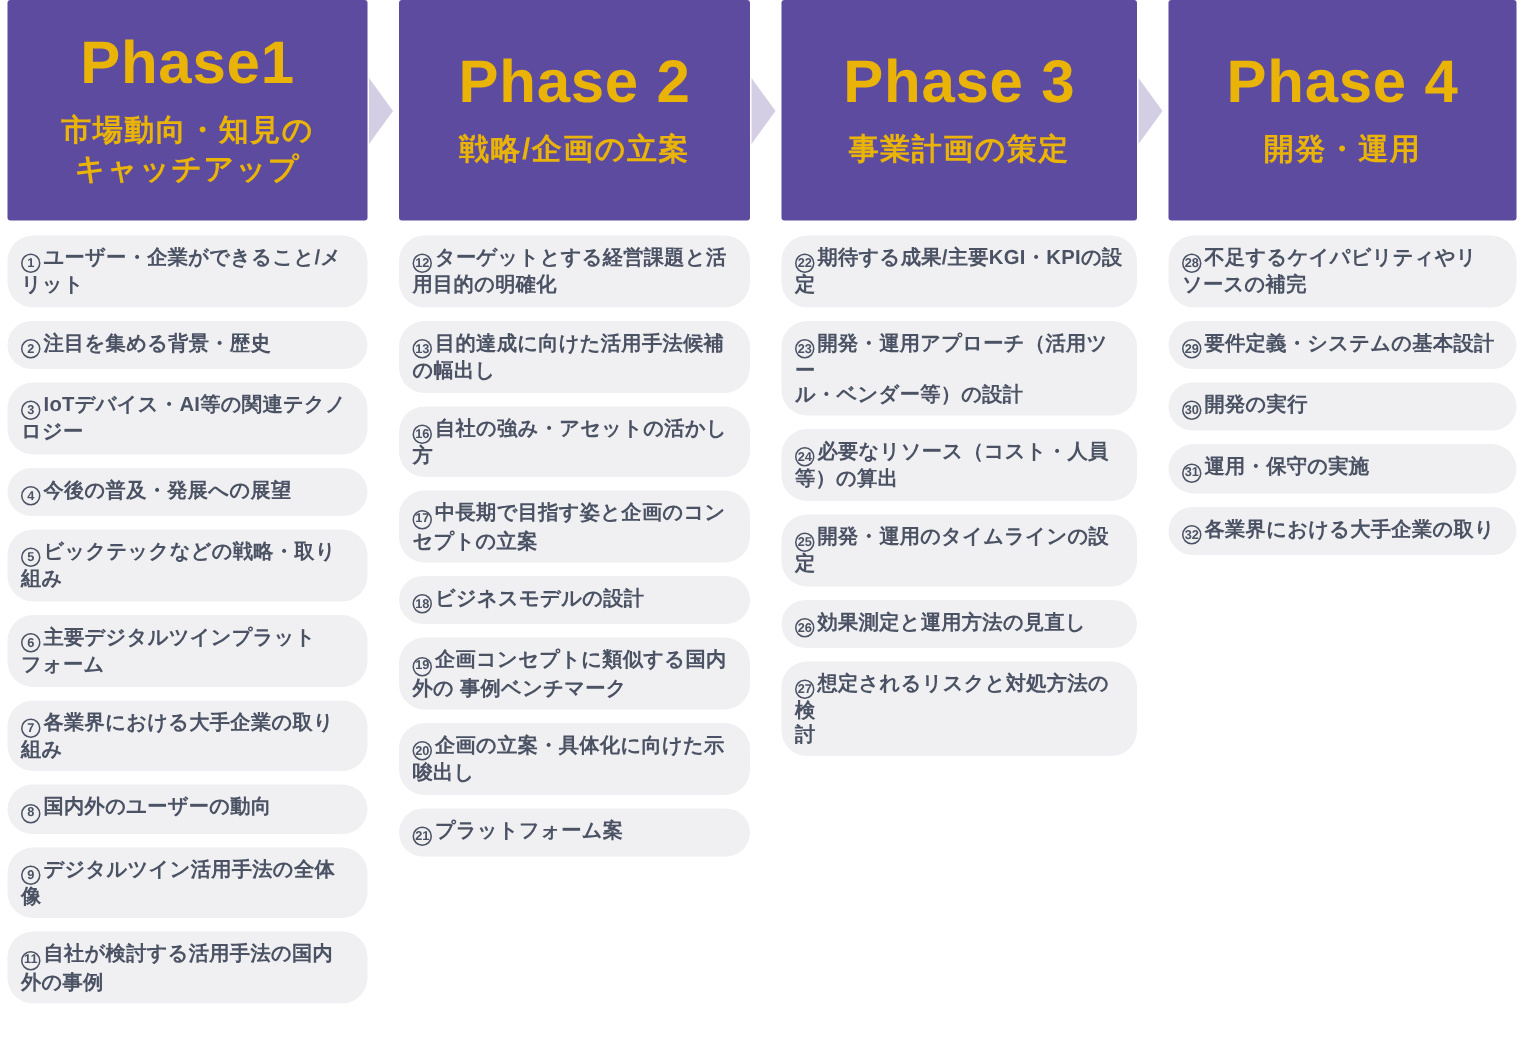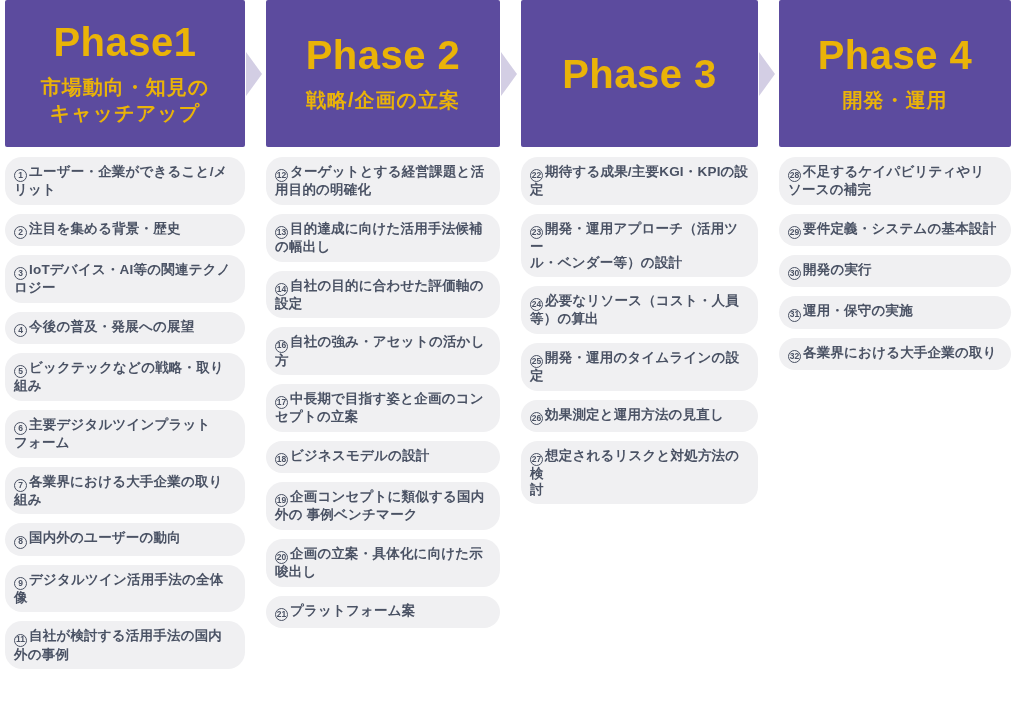--- a/index.html
+++ b/index.html
@@ -126,22 +126,20 @@
       <div class="phase-subtitle">戦略/企画の立案</div>
       <div class="arrow"></div>
     </div>
     <div class="item-list">
   <div class="item-card"><span class="item-number">12</span><span class="item-text">ターゲットとする経営課題と活
 用目的の明確化</span></div>
 
   <div class="item-card"><span class="item-number">13</span><span class="item-text">目的達成に向けた活用手法候補
 の幅出し</span></div>
 
-  <div class="item-card"><span class="item-number">14</span><span class="item-text">自社の目的に合わせた評価軸の
-設定</span></div>
 
 
   <div class="item-card"><span class="item-number">16</span><span class="item-text">自社の強み・アセットの活かし
 方</span></div>
 
   <div class="item-card"><span class="item-number">17</span><span class="item-text">中長期で目指す姿と企画のコン
 セプトの立案</span></div>
 
   <div class="item-card"><span class="item-number">18</span><span class="item-text">ビジネスモデルの設計</span></div>
 
@@ -151,20 +149,21 @@
   <div class="item-card"><span class="item-number">20</span><span class="item-text">企画の立案・具体化に向けた示
 唆出し</span></div>
 
   <div class="item-card"><span class="item-number">21</span><span class="item-text">プラットフォーム案</span></div>
 </div>
   </div>
 
   <div class="phase-column">
     <div class="phase-header">
       <div class="phase-title">Phase 3</div>
+      <div class="phase-subtitle">事業計画の策定</div>
       <div class="arrow"></div>
     </div>
     <div class="item-list">
   <div class="item-card"><span class="item-number">22</span><span class="item-text">期待する成果/主要KGI・KPIの設
 定</span></div>
 
   <div class="item-card"><span class="item-number">23</span><span class="item-text">開発・運用アプローチ（活用ツー
 ル・ベンダー等）の設計</span></div>
 
   <div class="item-card"><span class="item-number">24</span><span class="item-text">必要なリソース（コスト・人員

